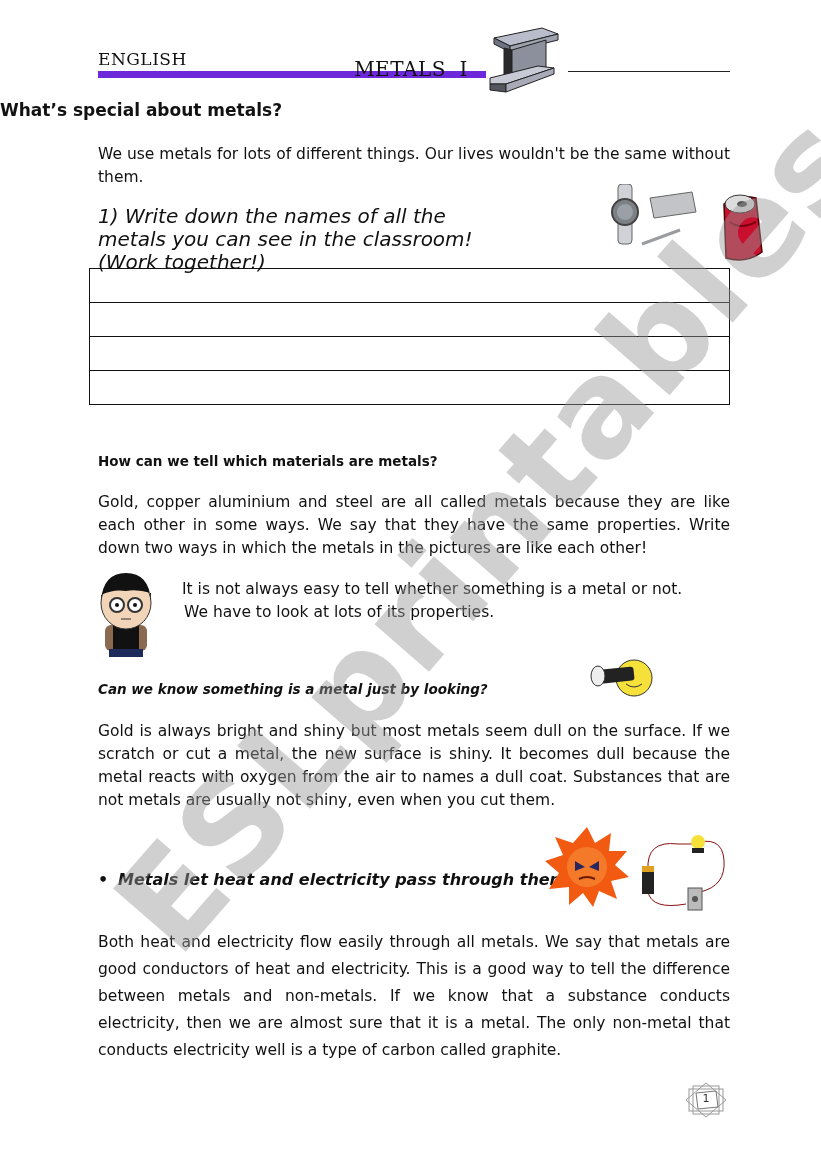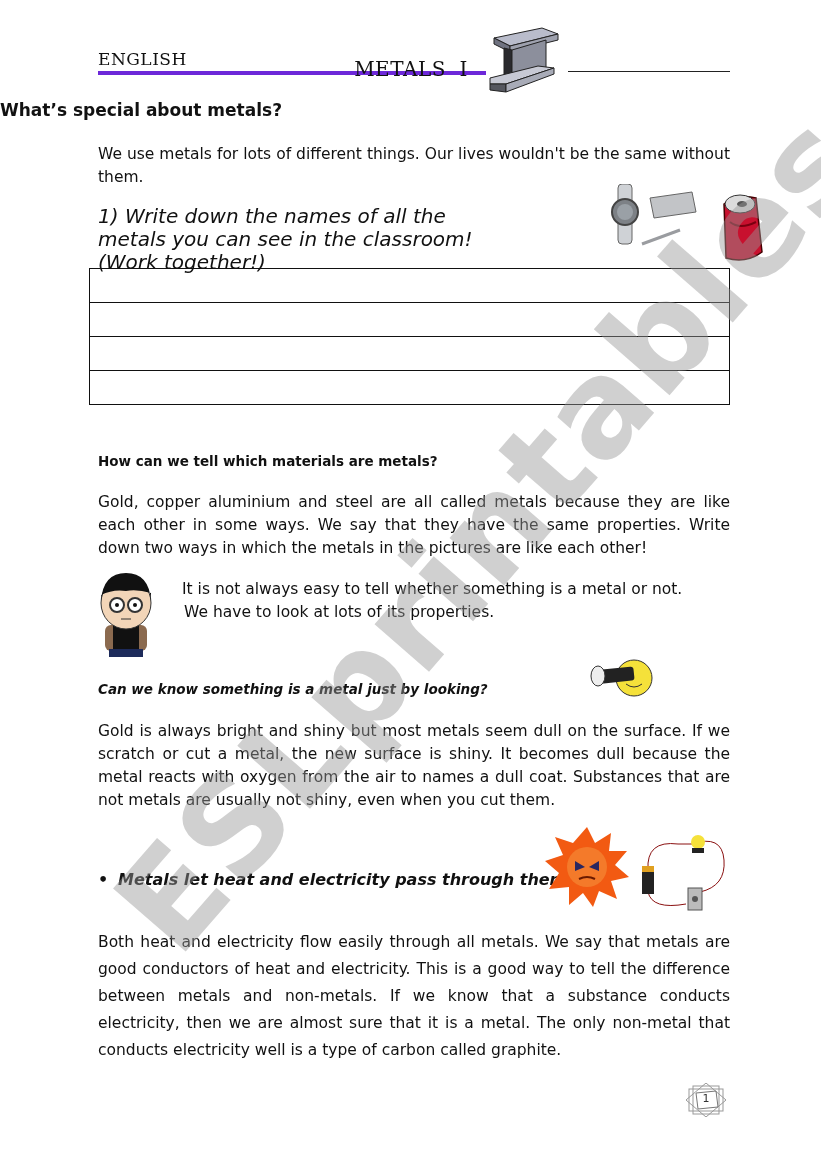--- a/index.html
+++ b/index.html
@@ -2,21 +2,21 @@
 <html><head>
 <meta charset="utf-8">
 <style>
   html, body { margin:0; padding:0; background:#ffffff; }
   body { width:821px; height:1169px; position:relative; overflow:hidden;
          font-family:"DejaVu Sans", sans-serif; color:#111; }
   .page { position:absolute; left:0; top:0; width:821px; height:1169px; }
 
   
   .hdr-left { position:absolute; left:98px; top:49px; width:388px; height:22px;
-              border-bottom:4px solid #6d28d9; }
+              border-bottom:7px solid #6d28d9; }
   .hdr-english { position:absolute; left:0; top:0; font-family:"DejaVu Serif", serif;
                  font-size:17px; letter-spacing:0.5px; }
   .hdr-metals { position:absolute; right:18px; top:8px; font-family:"DejaVu Serif", serif;
                 font-size:20px; letter-spacing:0.5px; }
   .hdr-right-line { position:absolute; left:568px; top:71px; width:162px; border-bottom:1px solid #222; }
   .beam { position:absolute; left:484px; top:26px; width:78px; height:68px; }
 
   .title { position:absolute; left:0; width:821px; top:100px; text-align:left;
            font-weight:bold; font-size:17px; }
 

